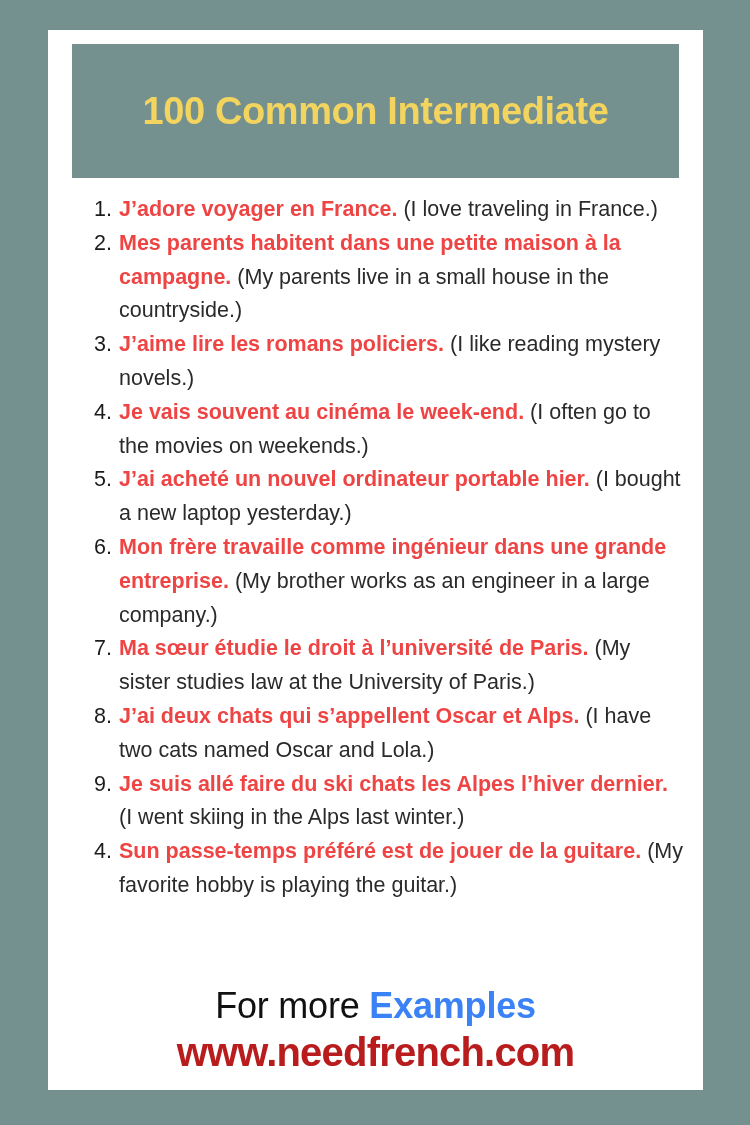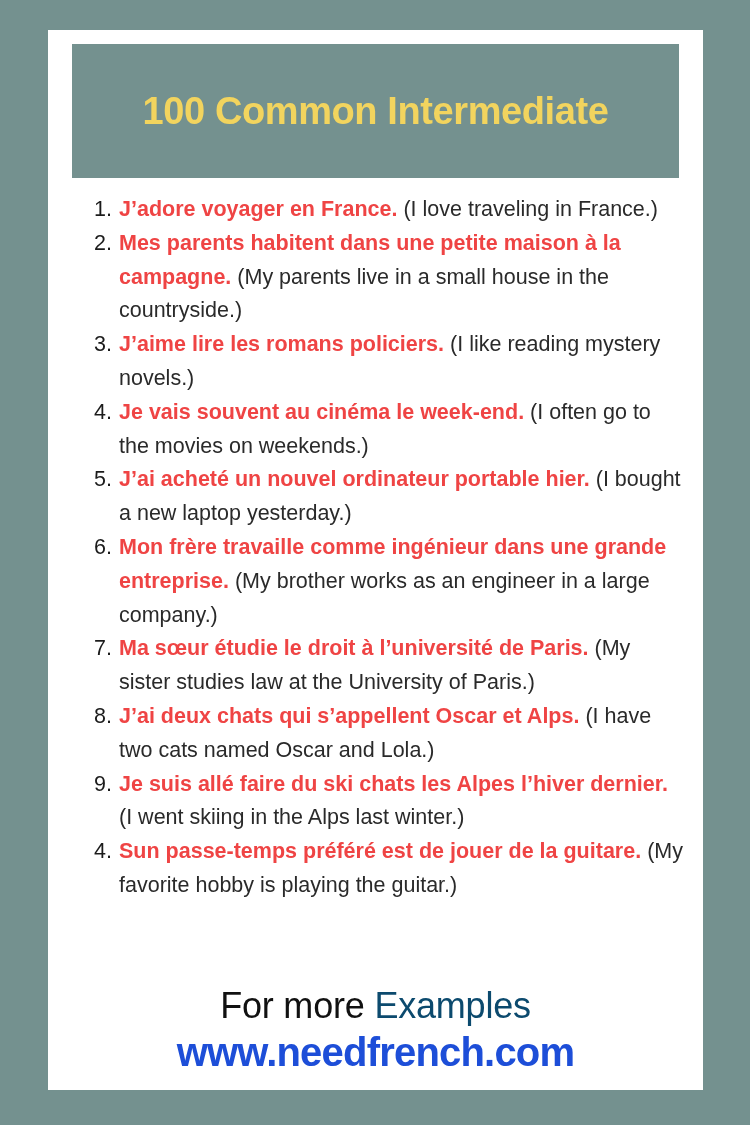--- a/index.html
+++ b/index.html
@@ -110,28 +110,28 @@
 
   #footer-line1 {
     font-size: 36px;
     font-weight: normal;
     color: #111111;
     line-height: 44px;
     letter-spacing: -0.2px;
   }
 
   #footer-highlight {
-    font-weight: normal;
-    color: #0c4a6e;
+    font-weight: bold;
+    color: #3b82f6;
   }
 
   #footer-url {
     font-size: 40px;
     font-weight: bold;
-    color: #1d4ed8;
+    color: #b91c1c;
     line-height: 48px;
     letter-spacing: -0.8px;
   }
 </style>
 </head>
 <body>
 
 <div id="poster">
 
   <div id="card">

